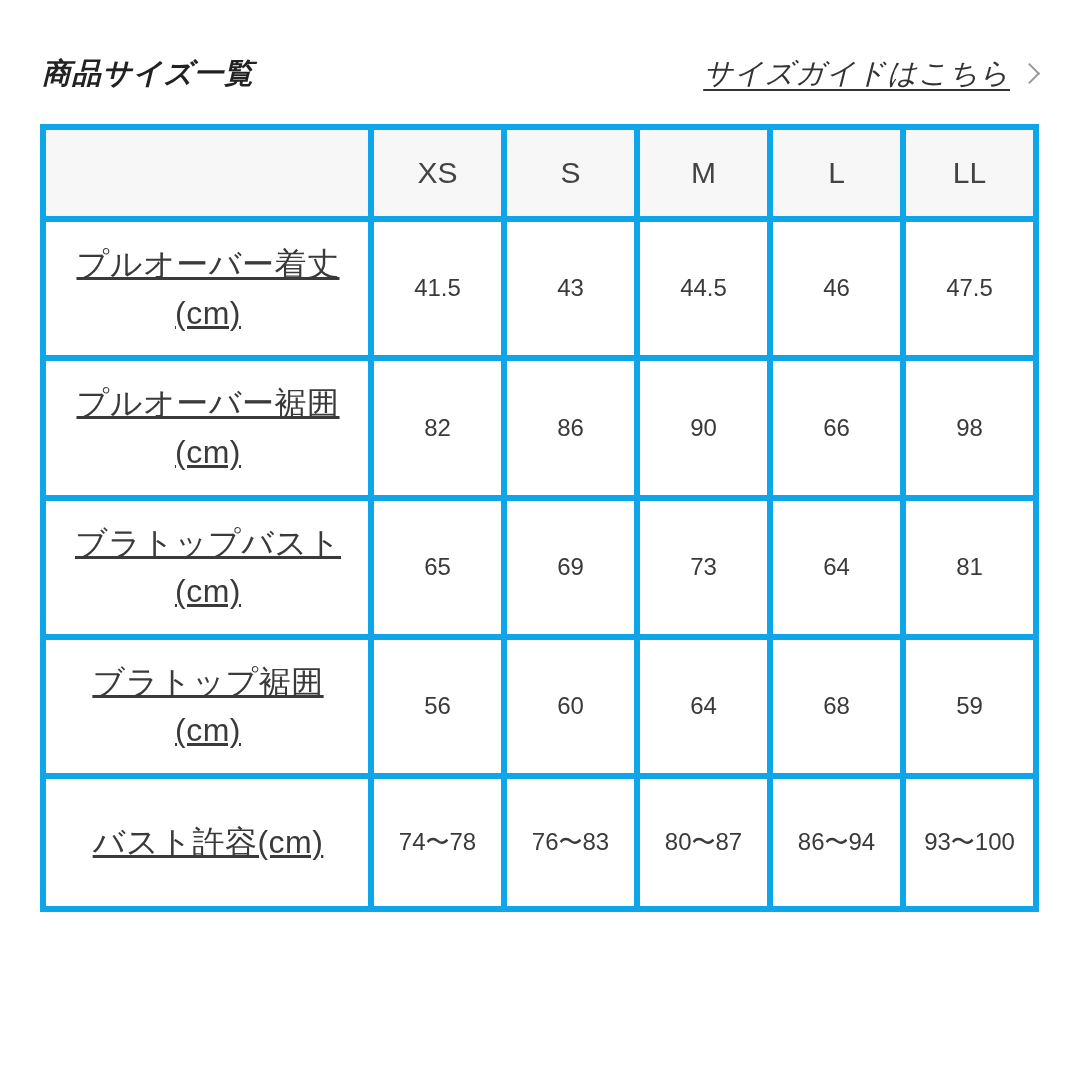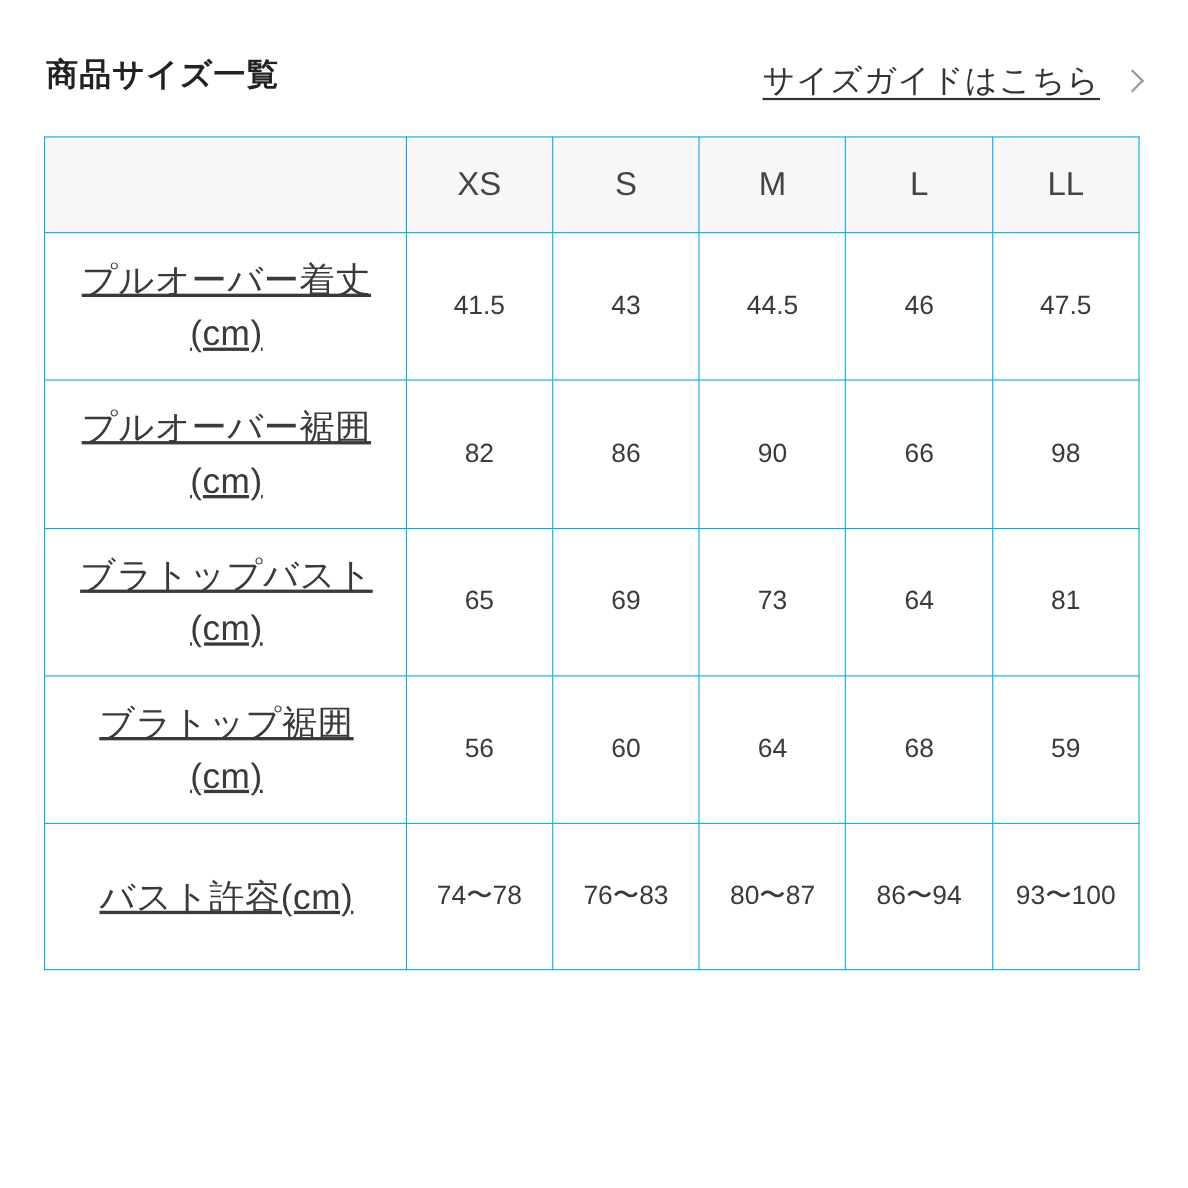--- a/index.html
+++ b/index.html
@@ -16,35 +16,37 @@
   }
   .page {
     width: 1080px;
     height: 1080px;
     box-sizing: border-box;
     padding: 40px 40px 0 40px;
     position: relative;
   }
   .header {
     display: flex;
+    align-items: center;
     justify-content: space-between;
     padding: 8px 2px 0 2px;
     height: 60px;
     box-sizing: border-box;
+    font-style: italic;
   }
   .header-title {
     font-size: 29px;
     font-weight: bold;
     letter-spacing: 1px;
     color: #222222;
   }
   .header-link-wrap {
     display: flex;
     align-items: center;
-    gap: 20px;
+    gap: 10px;
   }
   .header-link {
     font-size: 29px;
     color: #333333;
     text-decoration: underline;
     text-underline-offset: 6px;
     letter-spacing: 1px;
     cursor: pointer;
   }
   .chevron {
@@ -68,21 +70,21 @@
   .table-wrap {
     margin-top: 24px;
   }
   table.size-table {
     border-collapse: collapse;
     width: 996px;
     table-layout: fixed;
   }
   table.size-table th,
   table.size-table td {
-    border: 1px solid #0ea5e9;
+    border: 6px solid #0ea5e9;
     font-weight: normal;
     color: #3a3a3a;
   }
   table.size-table thead th {
     background: #f7f7f7;
     height: 84px;
     font-size: 30px;
     text-align: center;
     color: #444444;
   }

